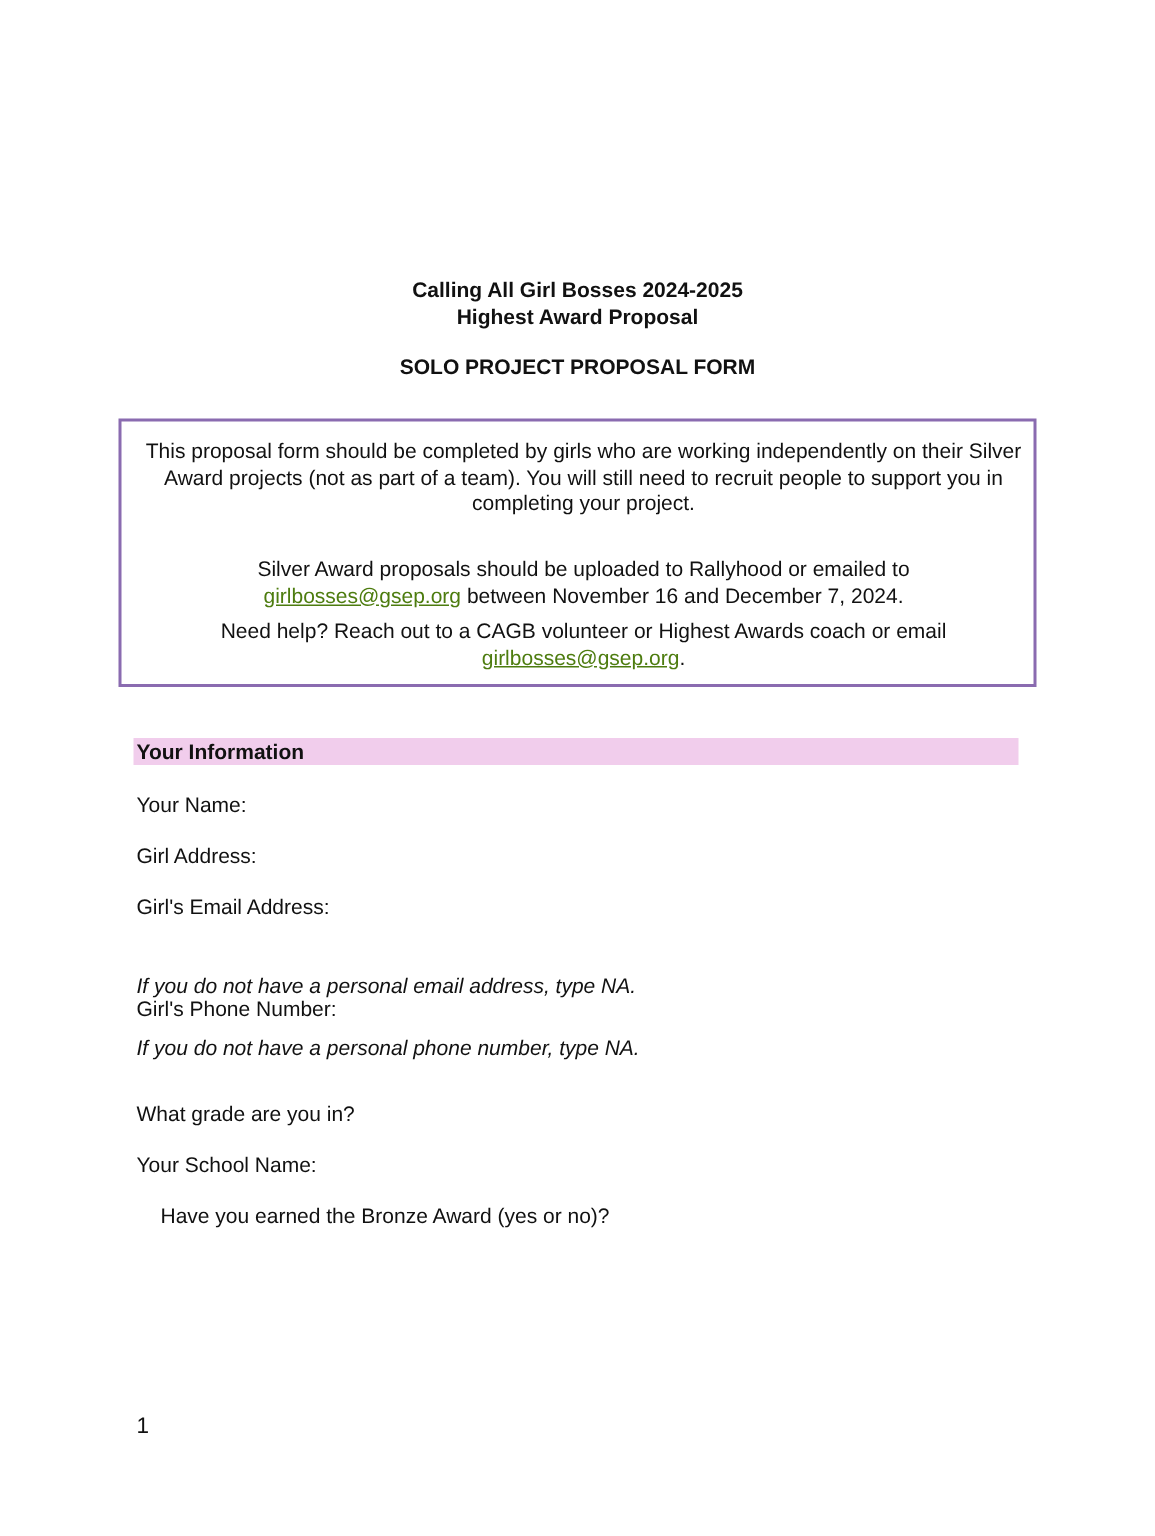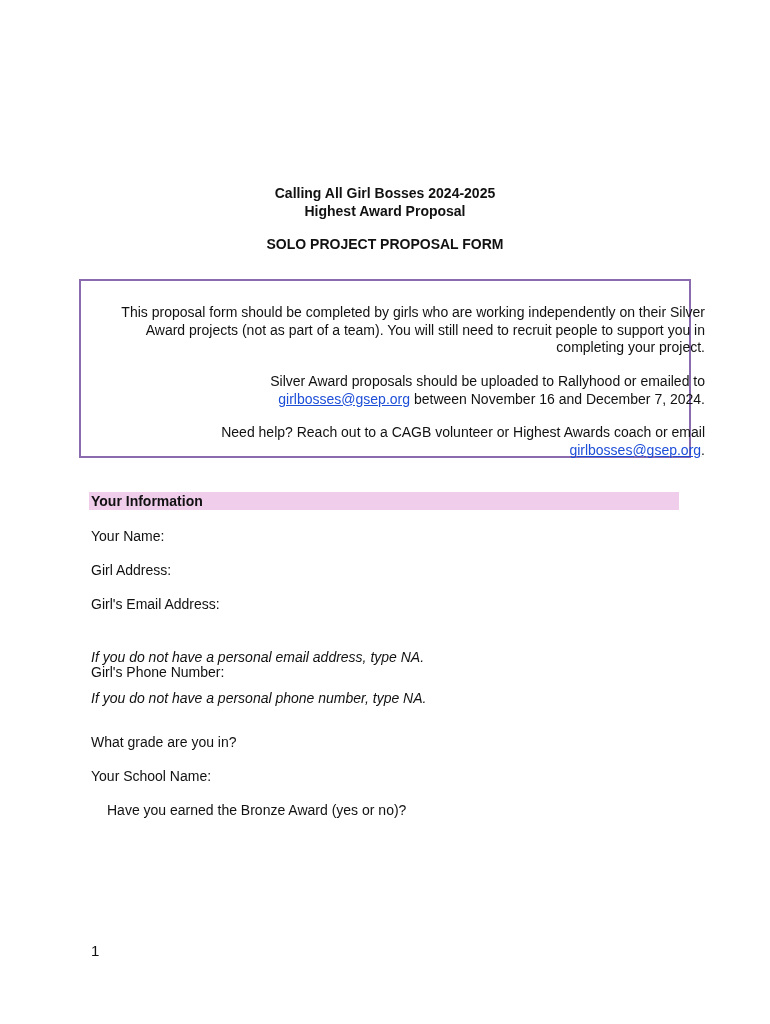--- a/index.html
+++ b/index.html
@@ -44,28 +44,27 @@
     border: 2px solid #8a6bb0;
     box-sizing: border-box;
     text-align: center;
     font-size: 14px;
     line-height: 17.5px;
   }
   .info-para {
     position: absolute;
     left: 0;
     width: 100%;
-    margin: 16px;
-    text-align: right;
+    margin: 4px;
   }
   .info-para.p1 { top: 7px; }
-  .info-para.p2 { top: 76px; }
+  .info-para.p2 { top: 86px; }
   .info-para.p3 { top: 127px; }
   .link {
-    color: #1d4ed8;
+    color: #4d7c0f;
     text-decoration: underline;
   }
 
   .section-band {
     position: absolute;
     left: 89px;
     top: 492px;
     width: 590px;
     height: 18px;
     background: #f1cdec;

